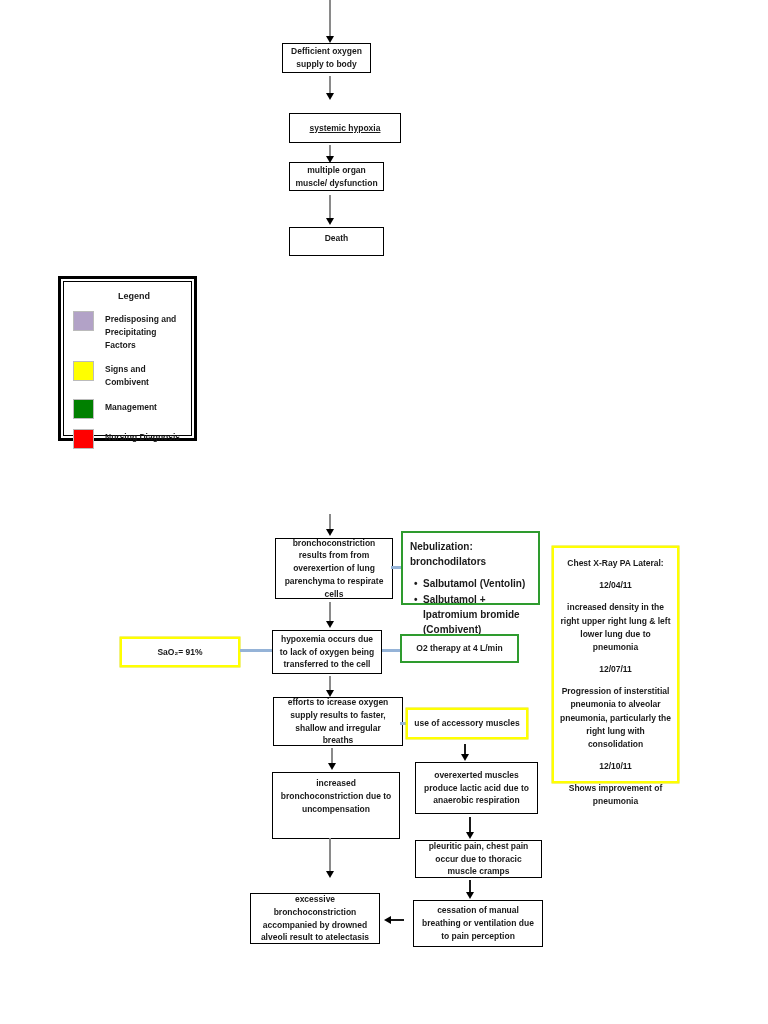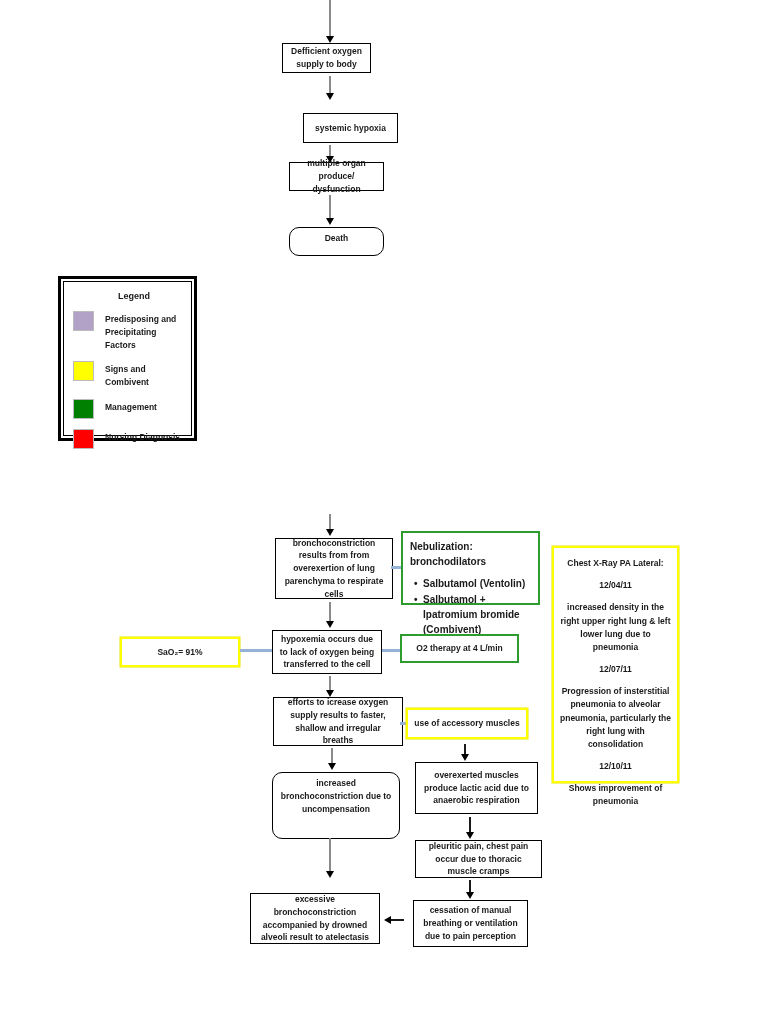--- a/index.html
+++ b/index.html
@@ -8,21 +8,21 @@
     position:relative; width:768px; height:1024px; background:#ffffff;
     font-family:"Liberation Sans", sans-serif; overflow:hidden;
   }
   
   .fbox {
     position:absolute; border:1.3px solid #000; background:#fff;
     font-size:8.5px; font-weight:bold; color:#1a1a1a; text-align:center;
     line-height:1.5; display:flex; align-items:center; justify-content:center;
     padding:2px 5px;
   }
-  .fbox.align-top { align-items:flex-start; padding-top:4px;border-radius:10px; }
+  .fbox.align-top { align-items:flex-start; padding-top:4px; }
   
   .gbox { border:2px solid #2e9b2e; }
   .ybox { border:2.5px solid #ffff00; box-shadow:0 0 0 0.5px #e6e600; }
   
   .arrow-v { position:absolute; width:1.5px; background:#8a8a8a; }
   .arrow-v.black { background:#1a1a1a; width:2px; }
   .arrow-v .head {
     position:absolute; bottom:-7px; left:50%; transform:translateX(-50%);
     width:0; height:0; border-left:4.5px solid transparent;
     border-right:4.5px solid transparent; border-top:7px solid #000;
@@ -71,29 +71,29 @@
   <div class="arrow-v" style="left:329px; top:0; height:36px;">
       <span class="head"></span>
     </div>
   <div class="fbox" style="left:282px; top:43px; width:89px; height:30px;">
       <span>Defficient oxygen supply to body</span>
     </div>
 
   <div class="arrow-v" style="left:329px; top:76px; height:17px;">
       <span class="head"></span>
     </div>
-  <div class="fbox" style="left:303px; top:113px; width:95px; height:30px;">
+  <div class="fbox" style="left:289px; top:113px; width:112px; height:30px;text-decoration:underline;">
       <span>systemic hypoxia</span>
     </div>
 
   <div class="arrow-v" style="left:329px; top:145px; height:11px;">
       <span class="head"></span>
     </div>
   <div class="fbox" style="left:289px; top:162px; width:95px; height:29px;">
-      <span>multiple organ produce/ dysfunction</span>
+      <span>multiple organ muscle/ dysfunction</span>
     </div>
 
   <div class="arrow-v" style="left:329px; top:195px; height:23px;">
       <span class="head"></span>
     </div>
   <div class="fbox align-top" style="left:289px; top:227px; width:95px; height:29px;">
       <span>Death</span>
     </div>
 
   <div class="legend-outer">
@@ -192,21 +192,21 @@
   <div class="arrow-v" style="left:329px; top:838px; height:33px;">
       <span class="head"></span>
     </div>
   <div class="arrow-v black" style="left:469px; top:880px; height:12px;">
       <span class="head"></span>
     </div>
 
   <div class="fbox" style="left:250px; top:893px; width:130px; height:51px;">
       <span>excessive bronchoconstriction accompanied by drowned alveoli result to atelectasis</span>
     </div>
-  <div class="fbox" style="left:413px; top:900px; width:115px; height:47px;">
+  <div class="fbox" style="left:413px; top:900px; width:130px; height:47px;">
       <span>cessation of manual breathing or ventilation due to pain perception</span>
     </div>
   <div class="arrow-left" style="left:391px; top:919px; width:13px;">
       <span class="head"></span>
     </div>
 
   <div class="xray-box">
     <p>Chest X-Ray PA Lateral:</p>
     <p>12/04/11</p>
     <p>increased density in the right upper right lung &amp; left lower lung due to pneumonia</p>

